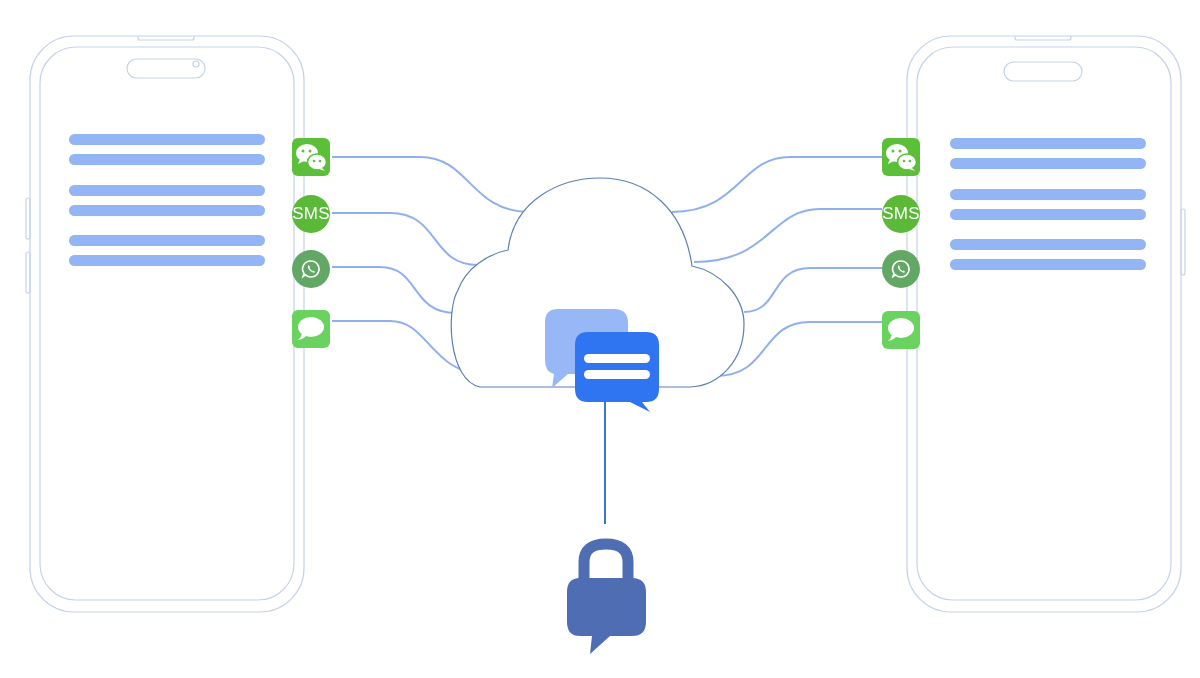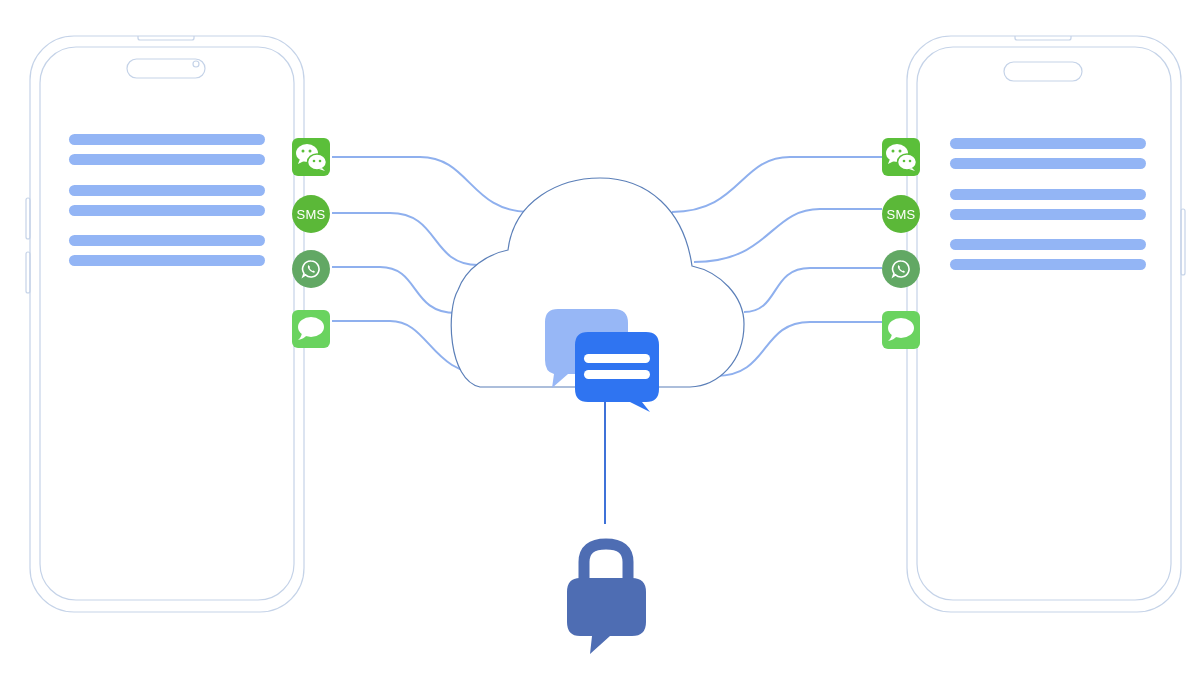--- a/index.html
+++ b/index.html
@@ -2,21 +2,21 @@
 <html><head>
 <meta charset="utf-8">
 <style>
   html, body { margin: 0; padding: 0; background: #ffffff; }
   body { width: 1200px; height: 678px; position: relative; overflow: hidden; font-family: "Liberation Sans", sans-serif; }
   .layer { position: absolute; left: 0; top: 0; width: 1200px; height: 678px; }
   .textbar { position: absolute; height: 11px; border-radius: 6px; background: #93b5f5; }
   .app-icon { position: absolute; width: 38px; height: 38px; display: flex; align-items: center; justify-content: center; box-sizing: border-box; }
   .app-icon.square { border-radius: 6px; }
   .app-icon.round { border-radius: 50%; }
-  .sms-label { color: #ffffff; font-size: 13px; letter-spacing: 0.2px; }
+  .sms-label { color: #ffffff; font-size: 17px; letter-spacing: 0.2px; }
 </style>
 </head>
 <body>
 
 <svg class="layer" width="1200" height="678" viewBox="0 0 1200 678">
 
   <g fill="none" stroke="#c5d3e8" stroke-width="1.2">
     <rect x="30" y="36" width="274" height="576" rx="44" ry="44"></rect>
     <rect x="40" y="47" width="254" height="553" rx="36" ry="36"></rect>
 

